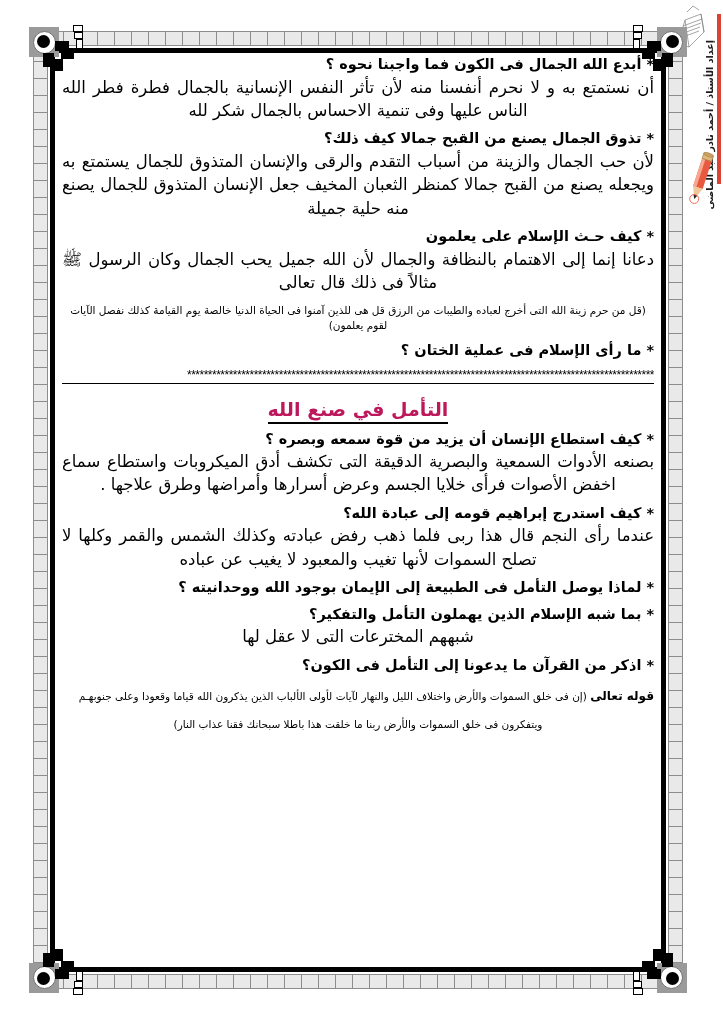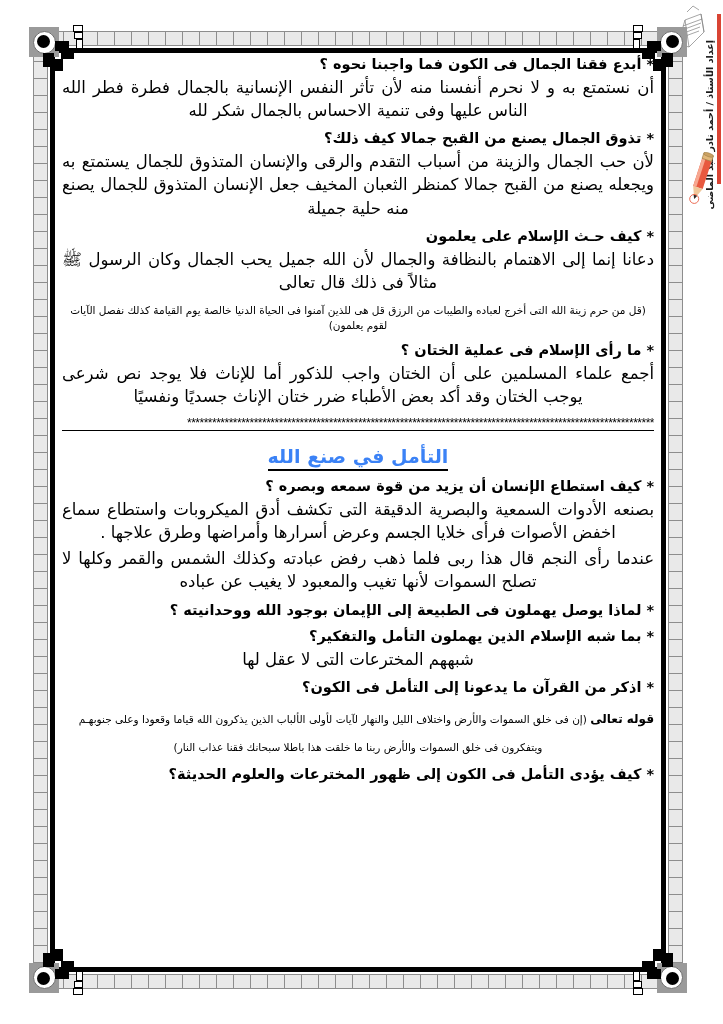--- a/index.html
+++ b/index.html
@@ -159,21 +159,21 @@
     height: 1px;
     background: #000;
     margin-top: 2px;
   }
 
   .section-title {
     text-align: center;
     font-weight: bold;
     font-size: 19px;
     margin: 14px 0 10px 0;
-    color: #3b82f6;
+    color: #be185d;
   }
   .section-title span {
     border-bottom: 2px solid #000;
     padding-bottom: 2px;
     letter-spacing: 1px;
   }
 
   
   .credit-strip {
     position: absolute;
@@ -503,55 +503,54 @@
       <div class="step" style="left:34px; top:24px; width:13px; height:10px;"></div>
       <div class="step-w" style="left:36px; top:26px; width:9px; height:7px;"></div>
       <div class="step" style="left:16px; top:28px; width:11px; height:14px;"></div>
       <div class="step-w" style="left:18px; top:30px; width:7px; height:10px;"></div>
       <div class="step" style="left:24px; top:34px; width:12px; height:12px;"></div>
     </div>
   </div>
 
   <div class="content">
 
-    <p class="q">* أبدع فقنا الجمال فى الكون فما واجبنا نحوه ؟</p>
+    <p class="q">* أبدع الله الجمال فى الكون فما واجبنا نحوه ؟</p>
     <p class="a">أن نستمتع به و لا نحرم أنفسنا منه لأن تأثر النفس الإنسانية بالجمال فطرة فطر الله الناس عليها وفى تنمية الاحساس بالجمال شكر لله</p>
 
     <p class="q">* تذوق الجمال يصنع من القبح جمالا كيف ذلك؟</p>
     <p class="a">لأن حب الجمال والزينة من أسباب التقدم والرقى والإنسان المتذوق للجمال يستمتع به ويجعله يصنع من القبح جمالا كمنظر الثعبان المخيف جعل الإنسان المتذوق للجمال يصنع منه حلية جميلة</p>
 
     <p class="q">* كيف حـث الإسلام على يعلمون</p>
     <p class="a">دعانا إنما إلى الاهتمام بالنظافة والجمال لأن الله جميل يحب الجمال وكان الرسول ﷺ مثالاً فى ذلك قال تعالى</p>
     <p class="ayah">(قل من حرم زينة الله التى أخرج لعباده والطيبات من الرزق قل هى للذين آمنوا فى الحياة الدنيا خالصة يوم القيامة كذلك نفصل الآيات لقوم يعلمون)</p>
 
     <p class="q">* ما رأى الإسلام فى عملية الختان ؟</p>
-    <p class="a">أجمع علماء المسلمين على أن الختان واجب للذكور أما للإناث فلا يوجد نص شرعى يوجب الختان وقد أكد بعض الأطباء ضرر ختان الإناث جسديًا ونفسيًا</p>
 
     <div class="sep">
       <span class="stars">****************************************************************************************************************</span>
       <div class="hr"></div>
     </div>
 
     <h2 class="section-title">
       <span>التأمل في صنع الله</span>
     </h2>
 
     <p class="q">* كيف استطاع الإنسان أن يزيد من قوة سمعه وبصره ؟</p>
     <p class="a">بصنعه الأدوات السمعية والبصرية الدقيقة التى تكشف أدق الميكروبات واستطاع سماع اخفض الأصوات فرأى خلايا الجسم وعرض أسرارها وأمراضها وطرق علاجها .</p>
 
+    <p class="q">* كيف استدرج إبراهيم قومه إلى عبادة الله؟</p>
     <p class="a">عندما رأى النجم قال هذا ربى فلما ذهب رفض عبادته وكذلك الشمس والقمر وكلها لا تصلح السموات لأنها تغيب والمعبود لا يغيب عن عباده</p>
 
-    <p class="q">* لماذا يوصل يهملون فى الطبيعة إلى الإيمان بوجود الله ووحدانيته ؟</p>
+    <p class="q">* لماذا يوصل التأمل فى الطبيعة إلى الإيمان بوجود الله ووحدانيته ؟</p>
 
     <p class="q">* بما شبه الإسلام الذين يهملون التأمل والتفكير؟</p>
     <p class="a">شبههم المخترعات التى لا عقل لها</p>
 
     <p class="q">* اذكر من القرآن ما يدعونا إلى التأمل فى الكون؟</p>
     <div class="ayah-block">
       <span class="lead">قوله تعالى</span>
       <span>(إن فى خلق السموات والأرض واختلاف الليل والنهار لآيات لأولى الألباب الذين يذكرون الله قياما وقعودا وعلى جنوبهـم</span>
       <span class="l2">ويتفكرون فى خلق السموات والأرض ربنا ما خلقت هذا باطلا سبحانك فقنا عذاب النار)</span>
     </div>
 
-    <p class="q">* كيف يؤدى التأمل فى الكون إلى ظهور المخترعات والعلوم الحديثة؟</p>
 
   </div>
 </div>
 
 </body></html>

